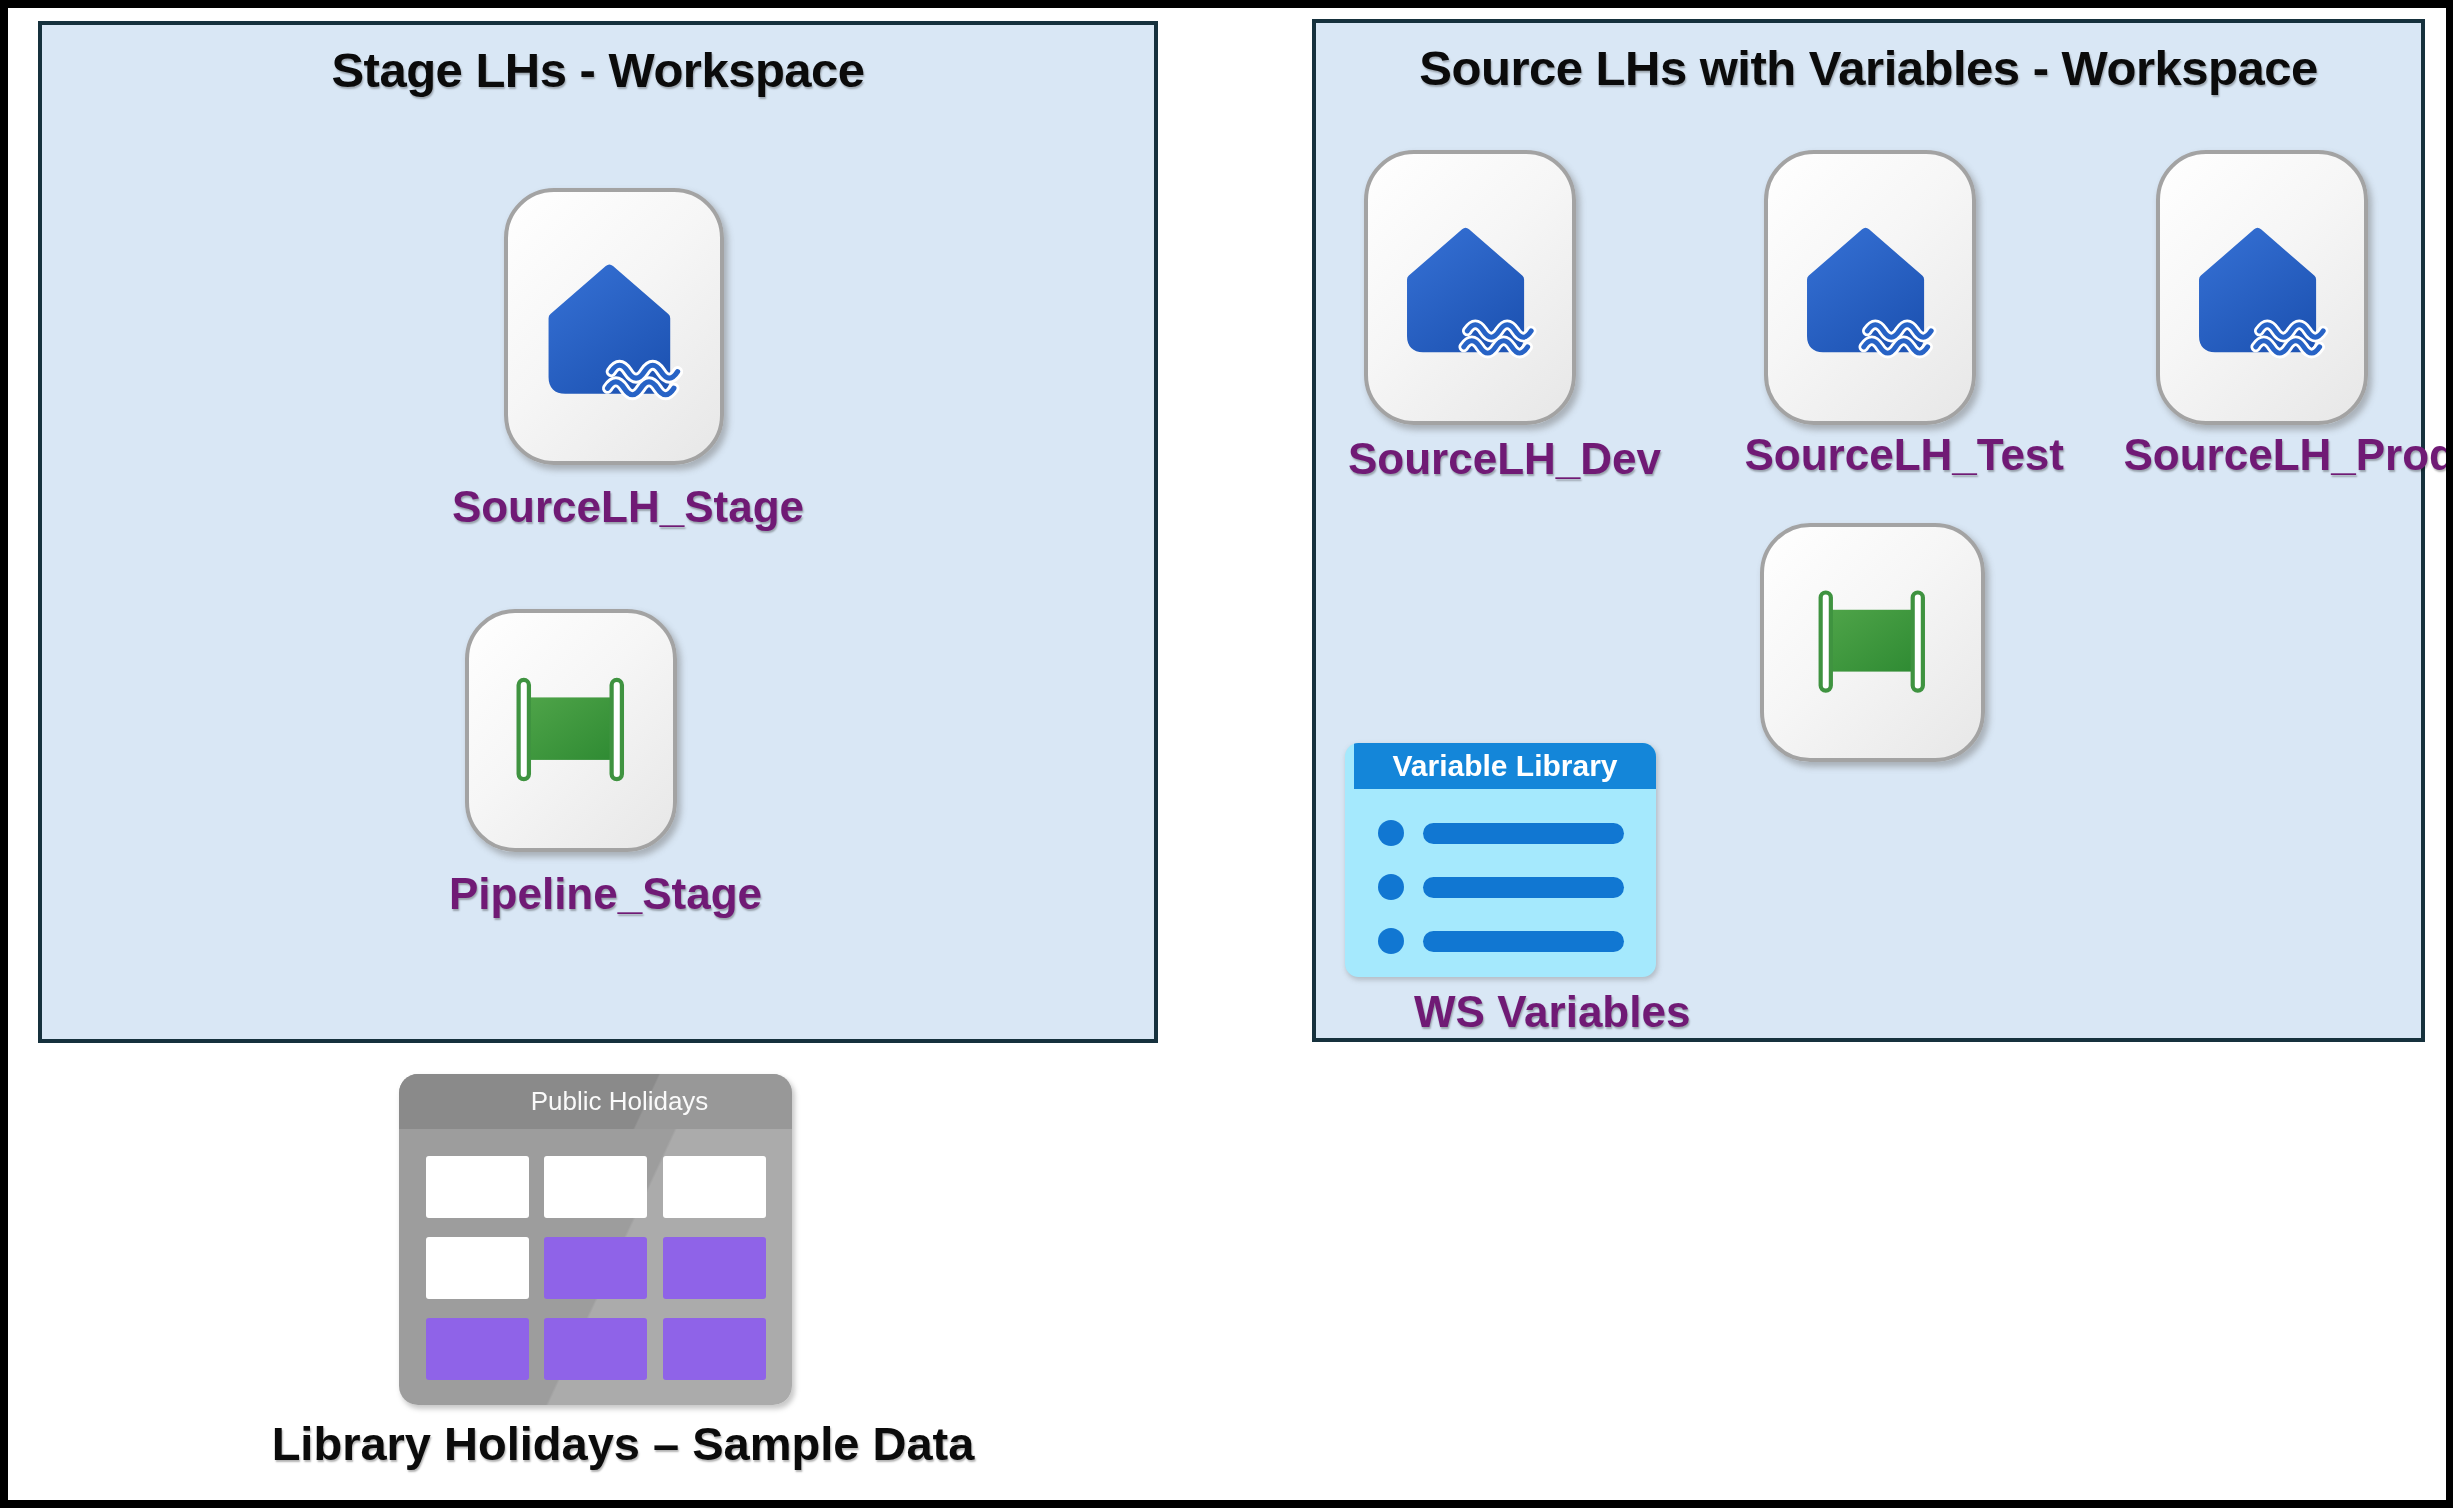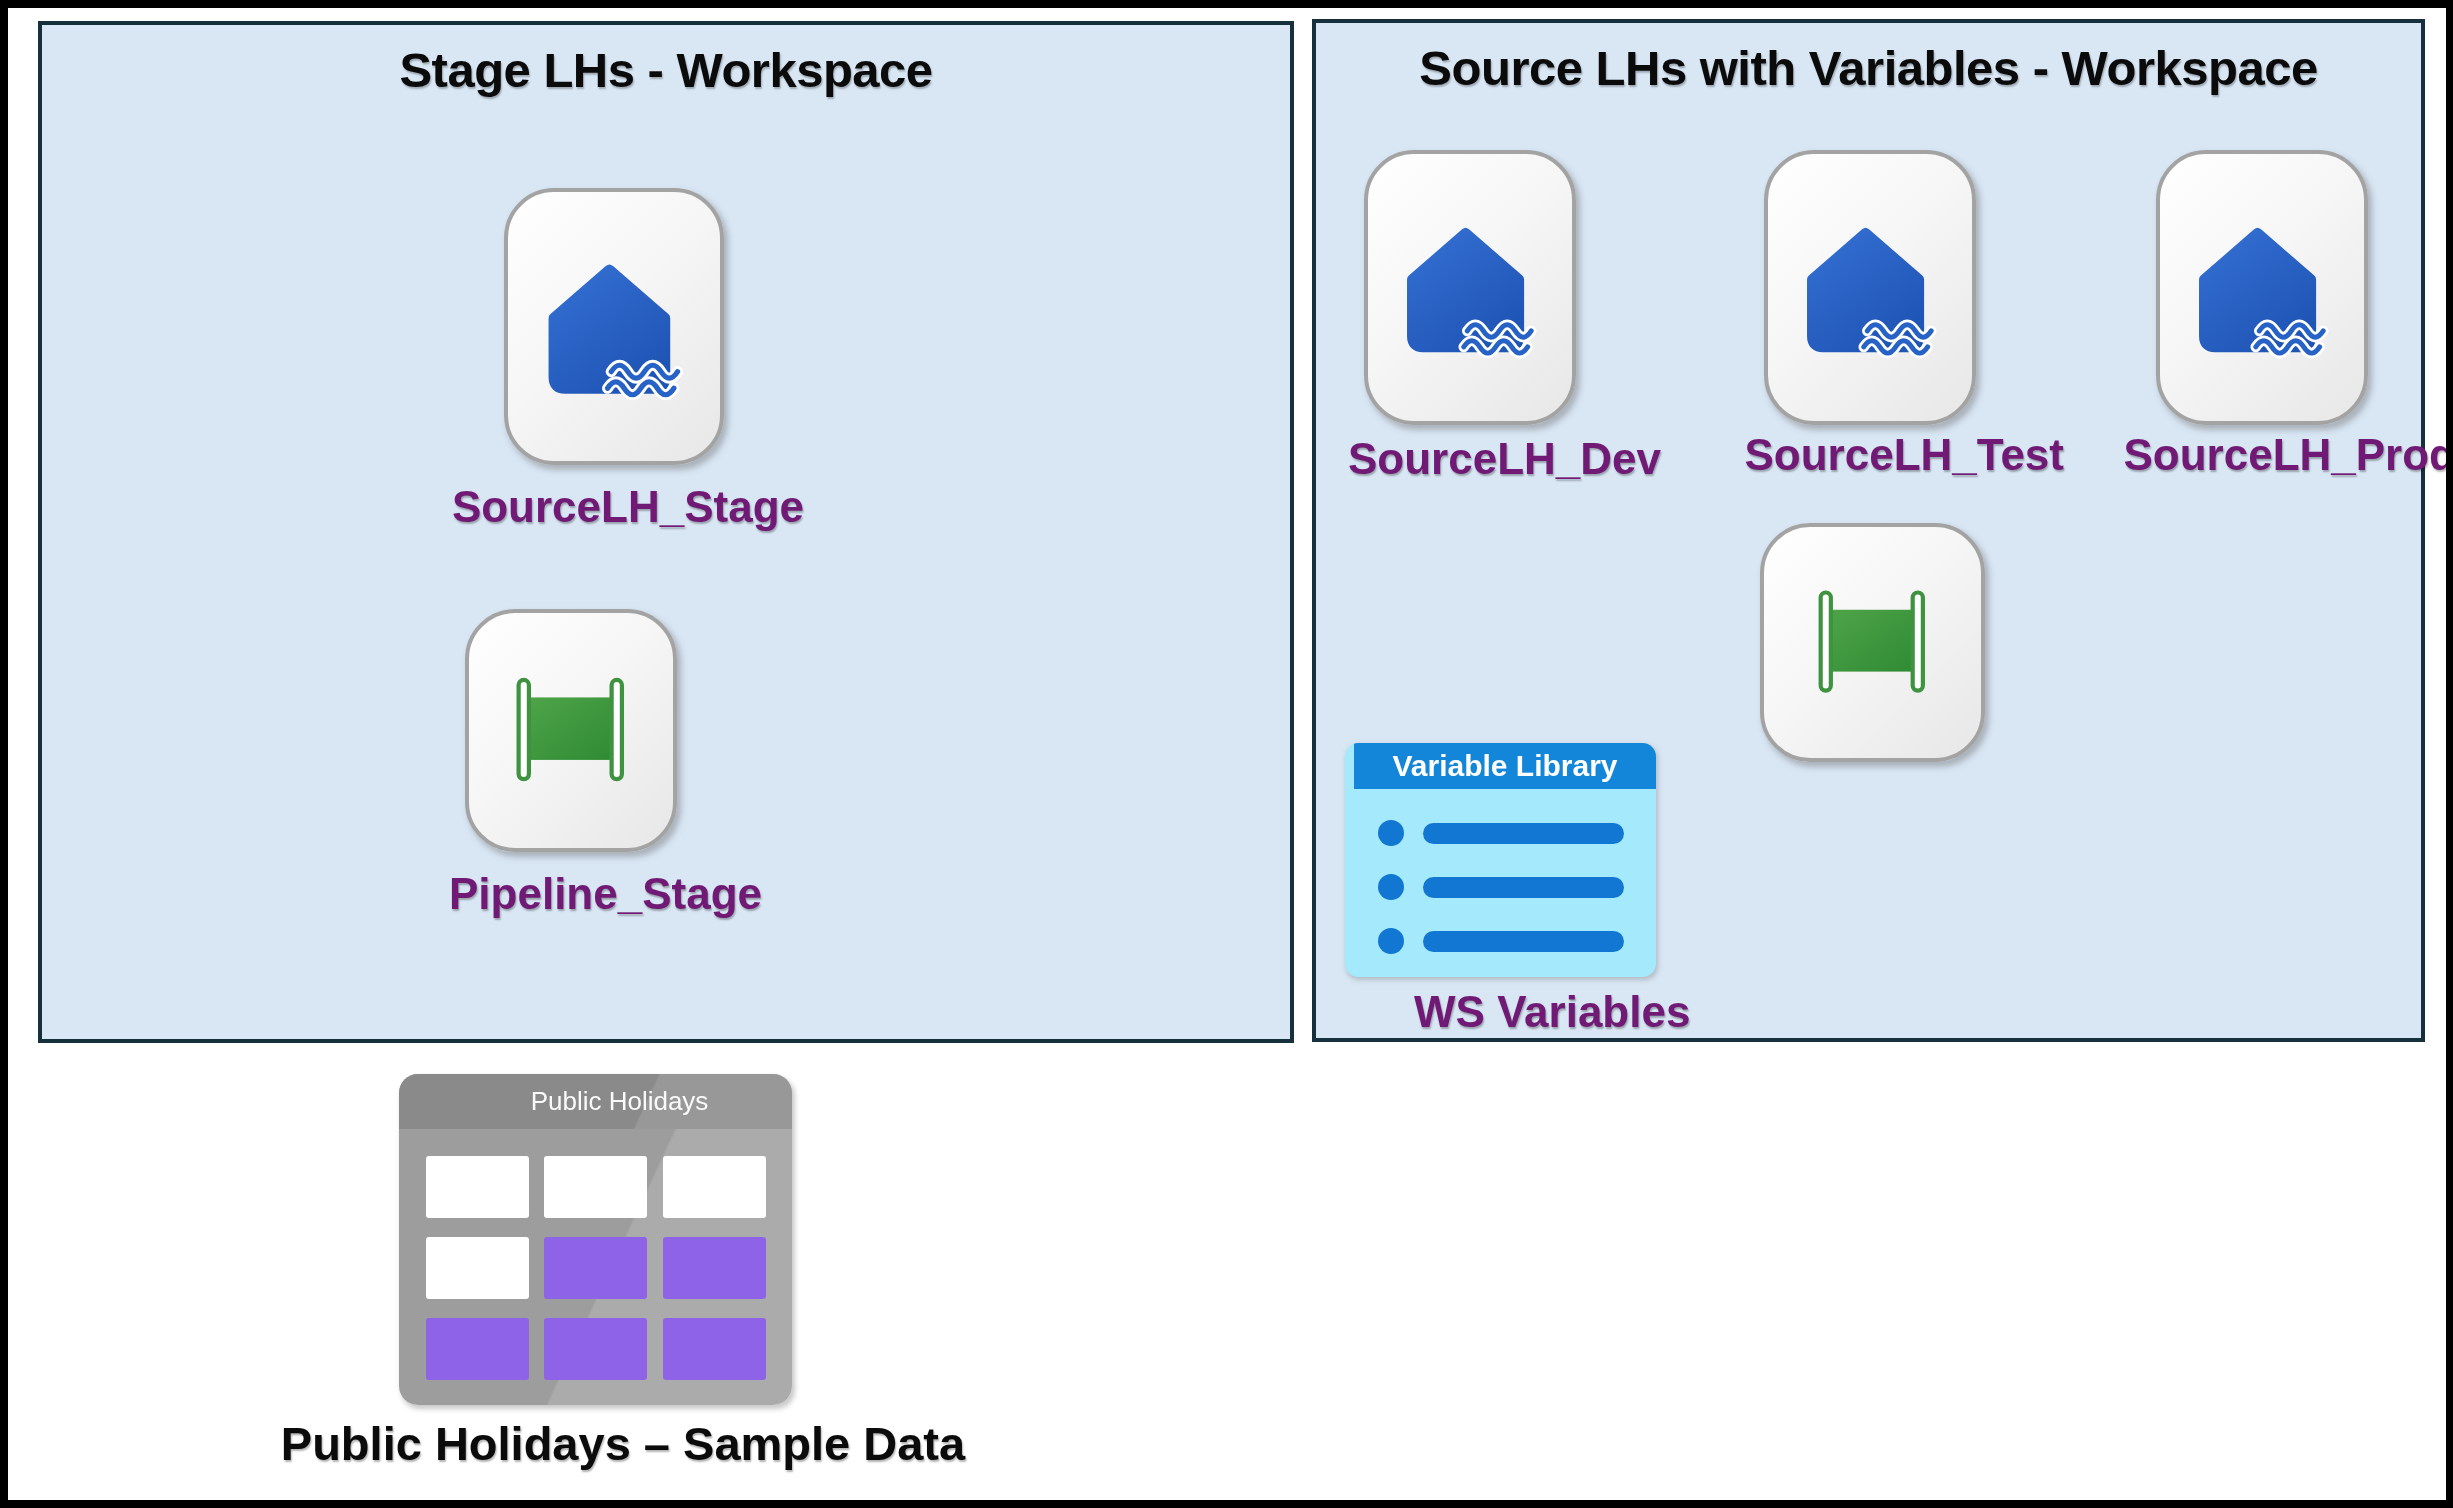--- a/index.html
+++ b/index.html
@@ -7,21 +7,21 @@
     width:2454px;height:1508px;position:relative;background:#ffffff;
     font-family:"Liberation Sans", sans-serif;overflow:hidden;
   }
   .frame{position:absolute;inset:0;border:8.6px solid #000;pointer-events:none;z-index:50;}
 
   
   .workspace{
     position:absolute;background:#d9e7f5;border:4.8px solid #16313d;
     box-sizing:border-box;
   }
-  #ws-left{left:38px;top:21px;width:1256px;height:1022px;}
+  #ws-left{left:38px;top:21px;width:1120px;height:1022px;}
   #ws-right{left:1312px;top:19px;width:1113px;height:1023px;}
   .ws-title{
     position:absolute;left:0;right:0;top:17px;text-align:center;
     font-size:49px;font-weight:700;color:#0b0b0b;letter-spacing:-0.5px;
     text-shadow:1px 1.9px 1.9px rgba(0,0,0,0.28);
   }
 
   
   .card{
     position:absolute;border:4.8px solid #a3a3a3;border-radius:50px;box-sizing:border-box;
@@ -197,14 +197,14 @@
       <div class="cell white"></div>
       <div class="cell white"></div>
       <div class="cell white"></div>
       <div class="cell purple"></div>
       <div class="cell purple"></div>
       <div class="cell purple"></div>
       <div class="cell purple"></div>
       <div class="cell purple"></div>
     </div>
 </div>
-<div class="bottom-label">Public Holidays – Sample Data</div>
+<div class="bottom-label">Library Holidays – Sample Data</div>
 
 
 </body></html>

